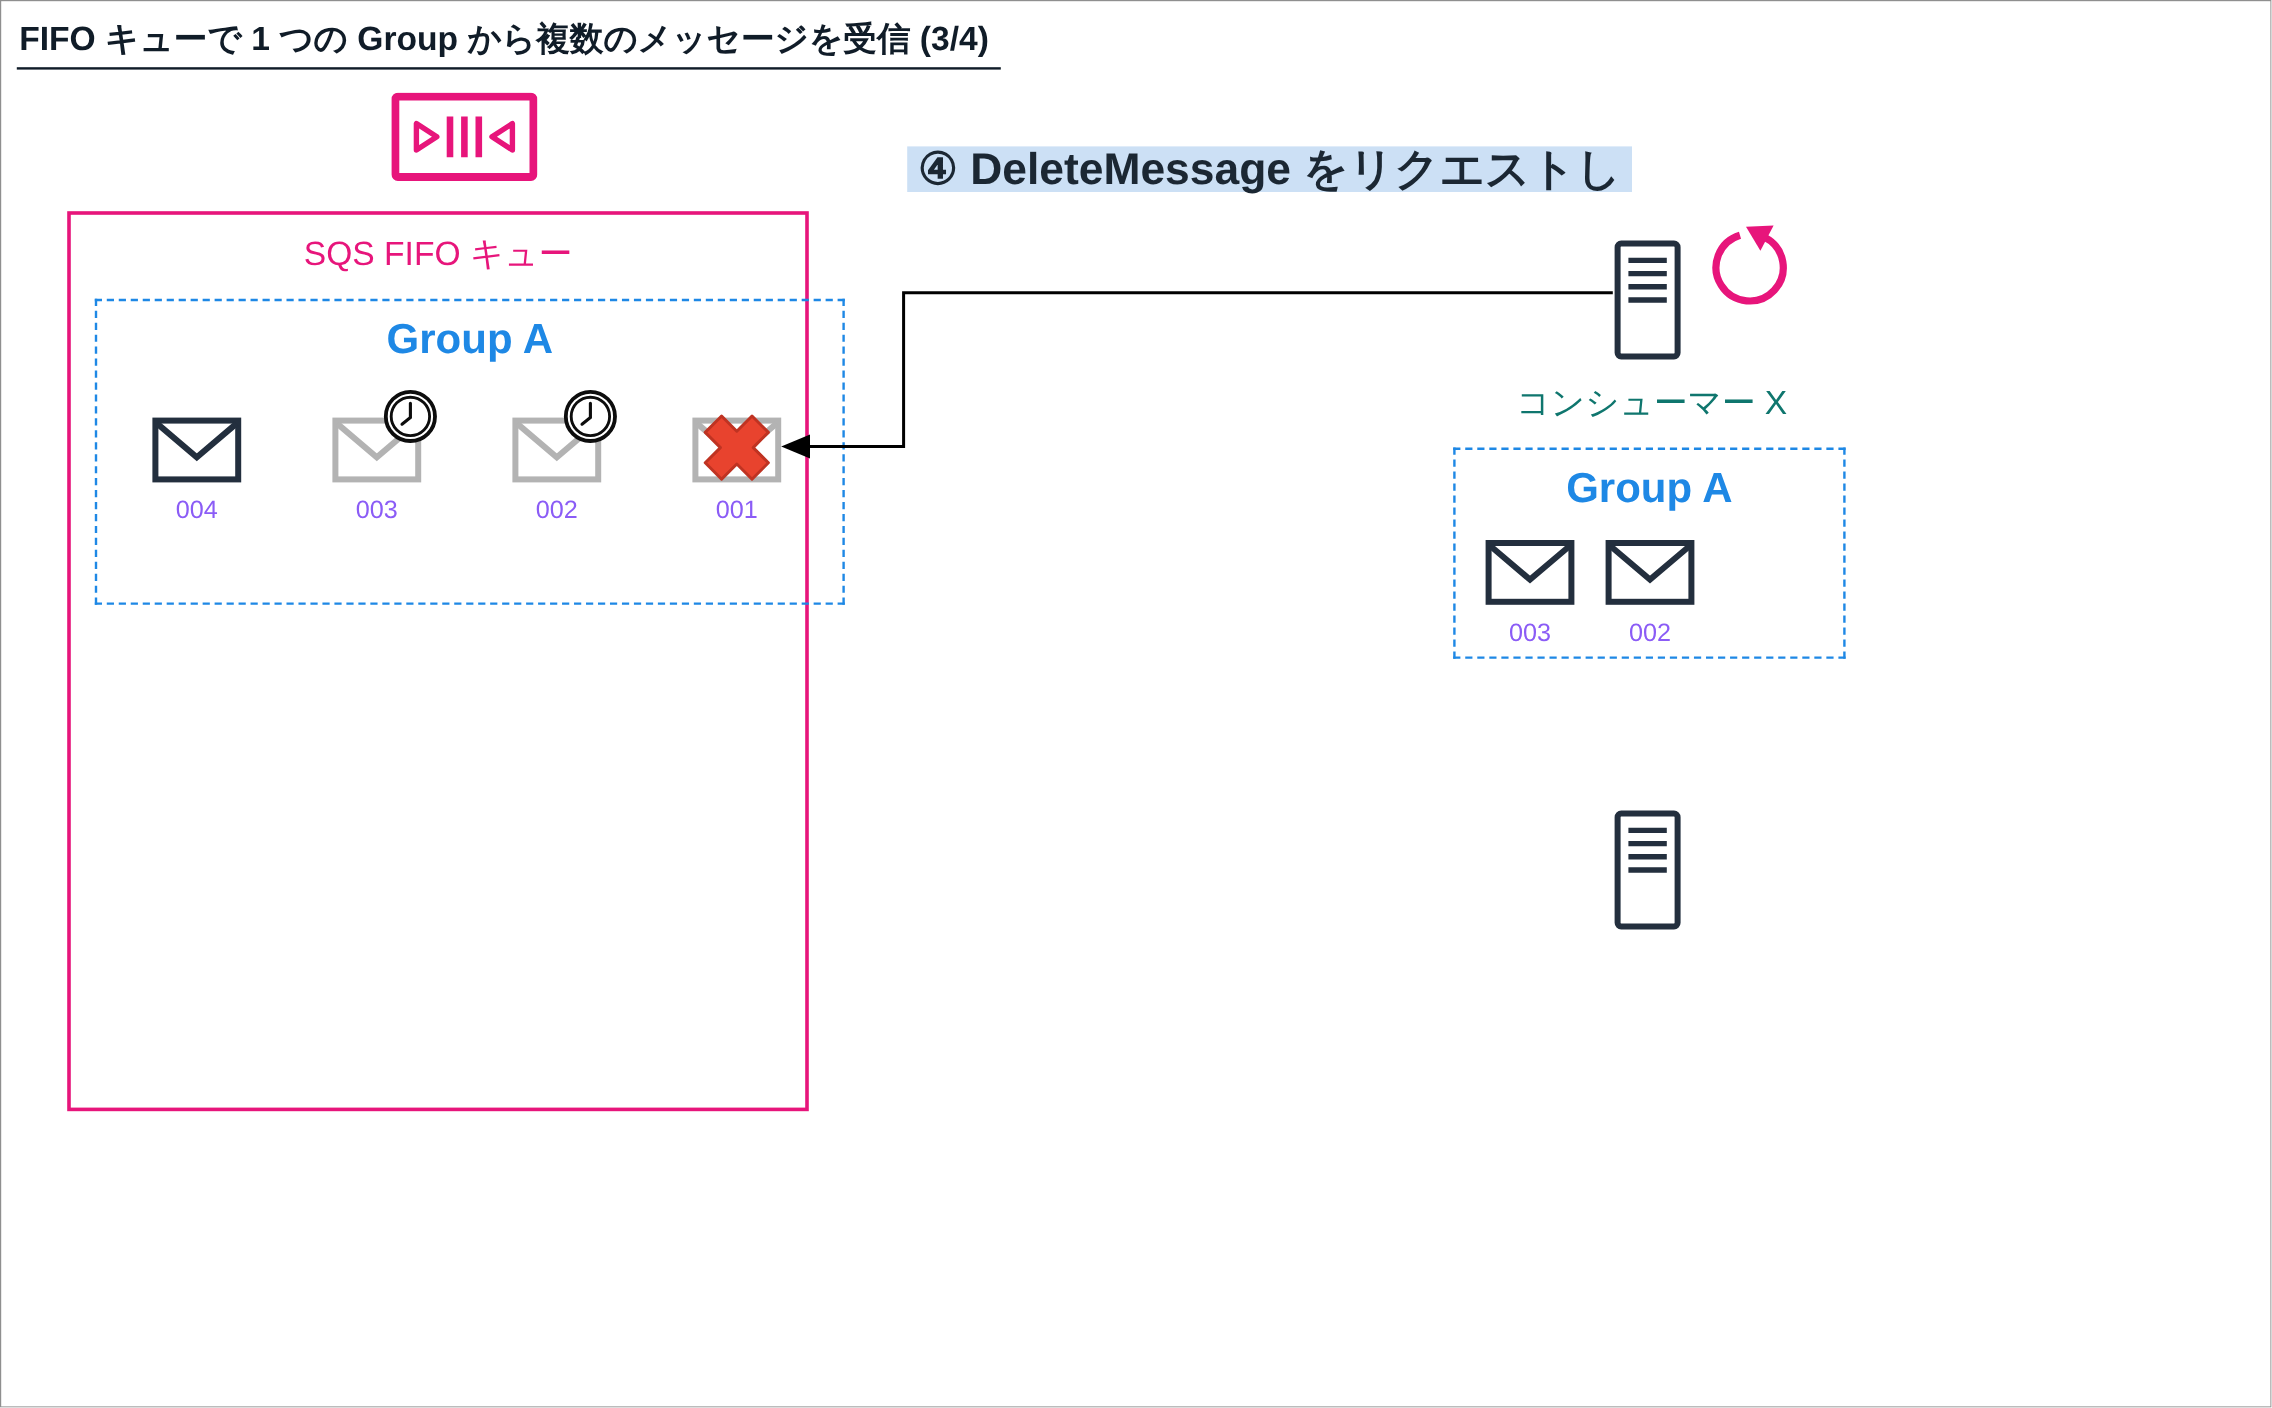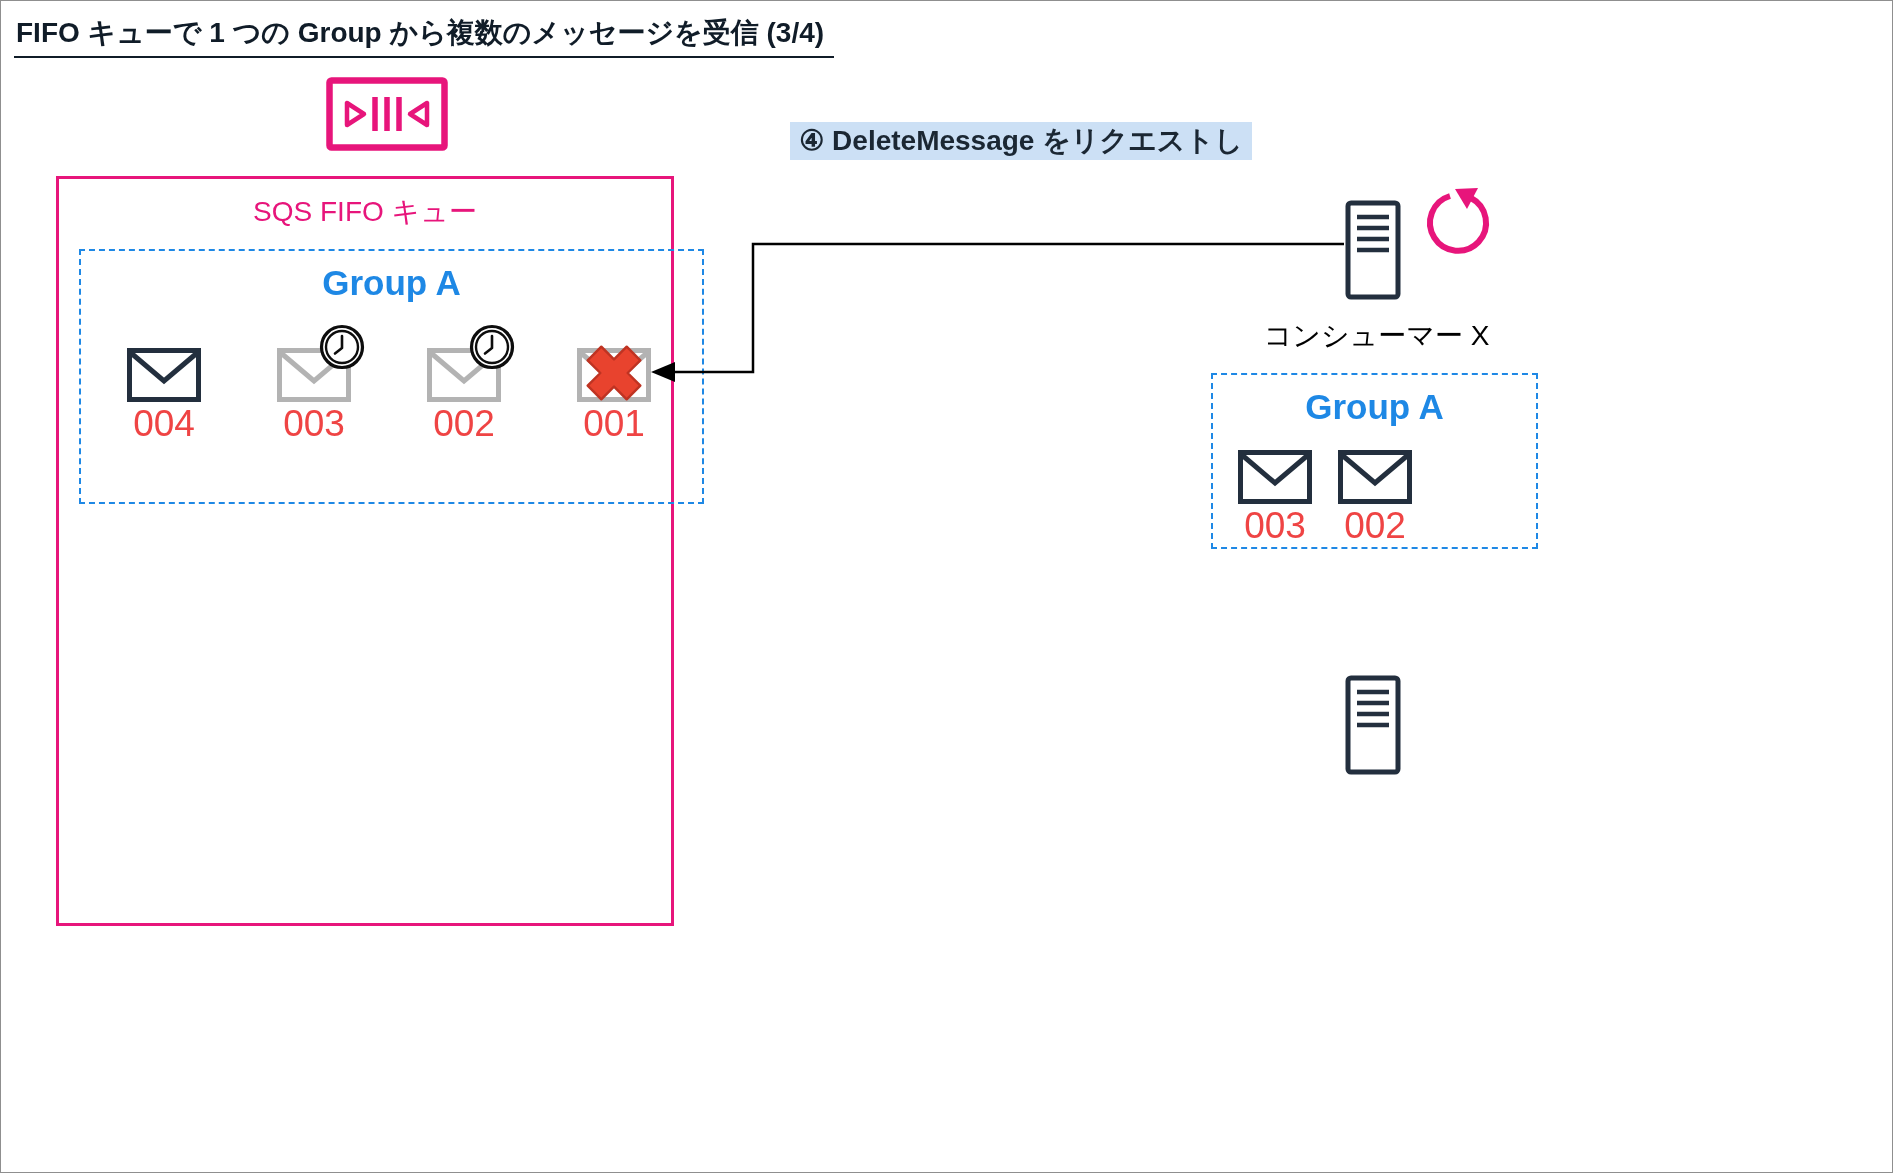--- a/index.html
+++ b/index.html
@@ -65,59 +65,59 @@
 
   
   .msg-row { position: absolute; display: flex; }
   .msg-row.queue-row { top: 96px; left: 0; padding-left: 28px; gap: 40px; }
   .msg { display: flex; flex-direction: column; align-items: center; }
   .msg-row.queue-row .msg { width: 110px; }
   .msg-icon { position: relative; width: 76px; height: 56px; }
   .msg-icon svg.env { display: block; width: 76px; height: 56px; }
   .env-dark { color: #232F3E; }
   .env-gray { color: #B3B3B3; }
-  .msg-id { font-size: 37px; color: #ef4444; }
+  .msg-id { font-size: 21px; color: #8b5cf6; margin-top: 11px; }
 
   .clock { position: absolute; width: 48px; height: 48px; left: 42px; top: -24px; }
   .xmark { position: absolute; width: 78px; height: 78px; left: -1px; top: -13px; }
 
   
   .annotation {
     position: absolute;
     left: 755px; top: 120px;
     width: 530px;
     text-align: center;
     line-height: 35px;
   }
   .annotation .hl {
     display: inline-block;
     background: #CCE0F5;
     color: #1b2733;
-    font-size: 28px;
+    font-size: 37px;
     font-weight: 700;
     padding: 1px 9px 2px 9px;
     margin: 1px 0;
     white-space: nowrap;
   }
 
   
   .connector { position: absolute; left: 0; top: 0; width: 1893px; height: 1173px; pointer-events: none; }
 
   
   .server { position: absolute; width: 58px; height: 102px; color: #232F3E; }
   .server-x { left: 1343px; top: 198px; }
   .server-y { left: 1343px; top: 673px; }
   .refresh { position: absolute; left: 1416px; top: 180px; width: 76px; height: 76px; }
   .consumer-label {
     position: absolute;
     width: 255px;
     text-align: center;
     font-size: 28px;
     font-weight: 500;
-    color: #000000;
+    color: #0f766e;
     white-space: nowrap;
   }
   .consumer-label.x { left: 1248px; top: 316px; }
   .consumer-label.y { left: 1248px; top: 788px; }
 
   .group-box.right { left: 1210px; top: 372px; width: 327px; height: 176px; }
   .msg-row.right-row { top: 74px; left: 0; padding-left: 24px; gap: 24px; }
   .msg-row.right-row .msg { width: 76px; }
 
   .hidden-defs { position: absolute; width: 0; height: 0; overflow: hidden; }

